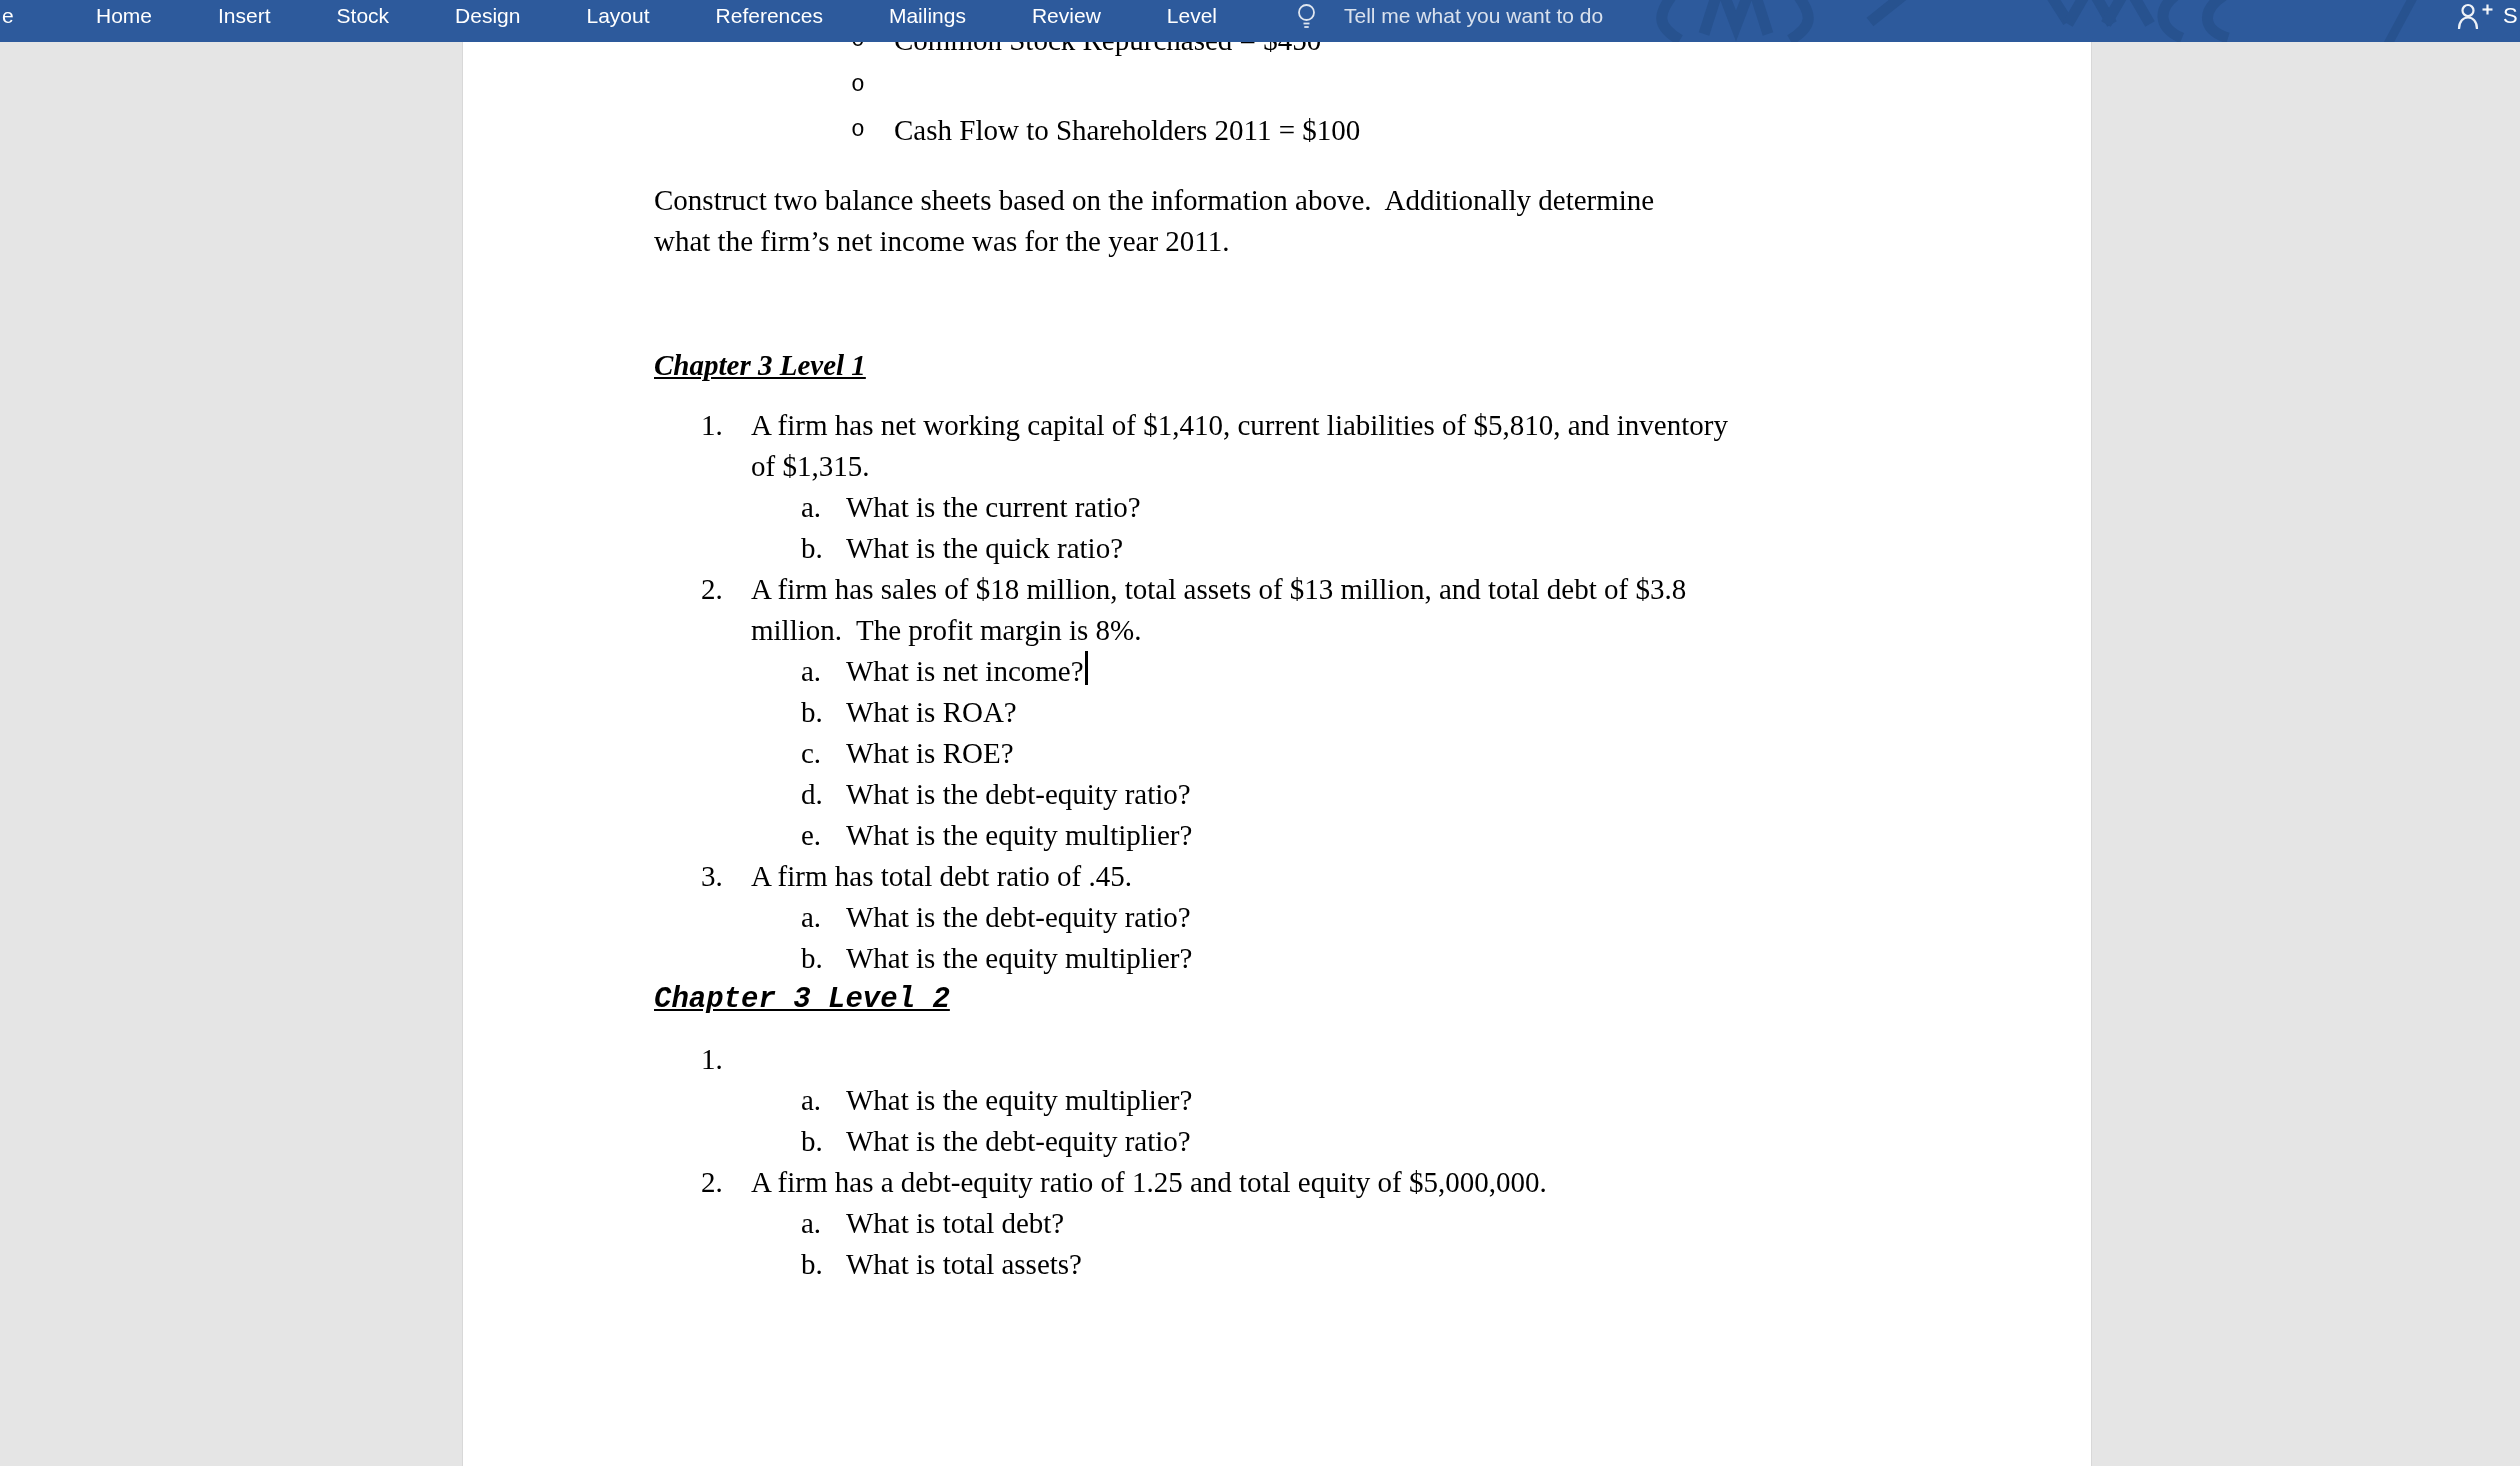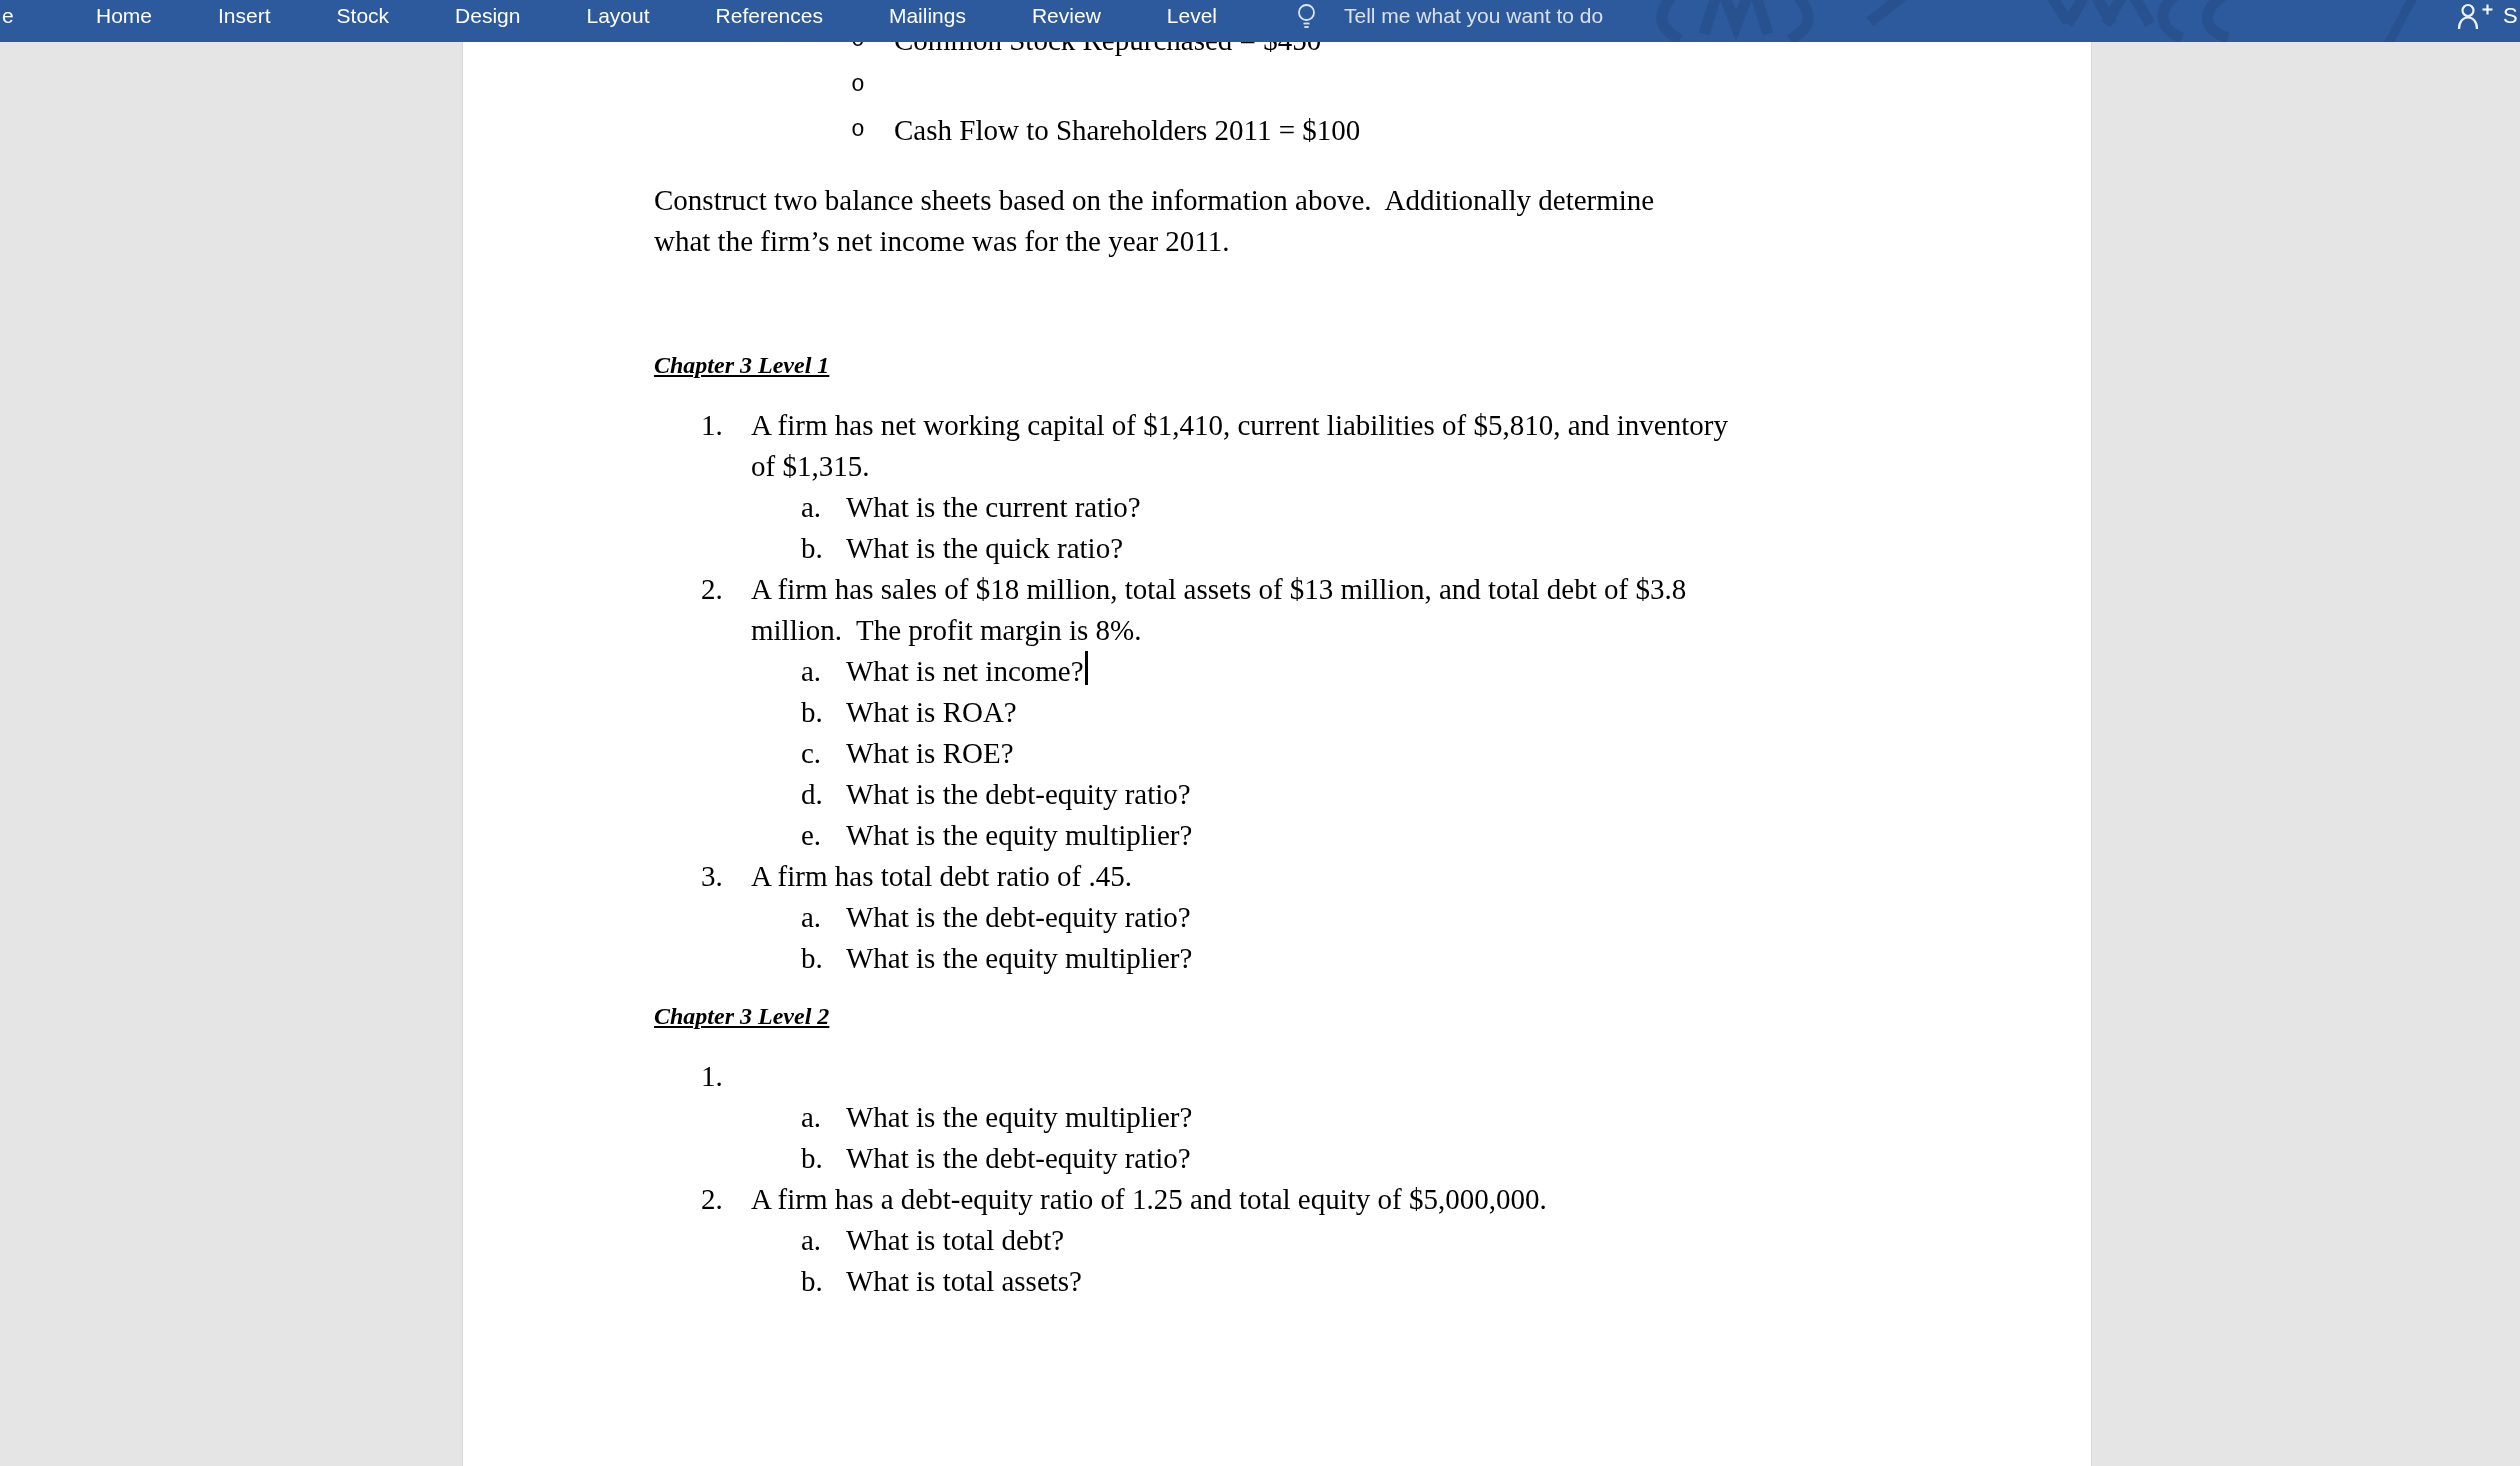--- a/index.html
+++ b/index.html
@@ -39,25 +39,25 @@
     background:#fff;border-left:1px solid #d8d8d8;border-right:1px solid #d8d8d8;
     z-index:1;
   }
   .content{position:absolute;left:0;top:-24px;width:100%;}
   .brow{display:flex;font-size:29px;line-height:45px;}
   .bmark{margin-left:388px;width:43px;flex:none;font-family:"Liberation Mono", monospace;font-size:23px;}
   .para{
     margin:27px 0 0 191px;font-size:29px;line-height:41px;white-space:pre;
   }
   .heading{
-    margin:0 0 0 191px;font-size:24px;line-height:41px;
+    margin:0 0 0 191px;font-size:29px;line-height:41px;
     font-weight:bold;font-style:italic;text-decoration:underline;
   }
   .heading.first{margin-top:83px;}
-  .heading.later{margin-top:17px;}
+  .heading.later{font-family:Liberation Mono, monospace;}
   .problems{margin-top:19px;}
   .prow,.srow{display:flex;font-size:29px;line-height:41px;}
   .pnum{margin-left:238px;width:50px;flex:none;}
   .slet{margin-left:338px;width:45px;flex:none;}
   .ptext,.stext{white-space:pre;}
   .caret{
     display:inline-block;width:3px;height:34px;background:#000;
     vertical-align:-6px;margin-left:1px;
   }
 </style>

